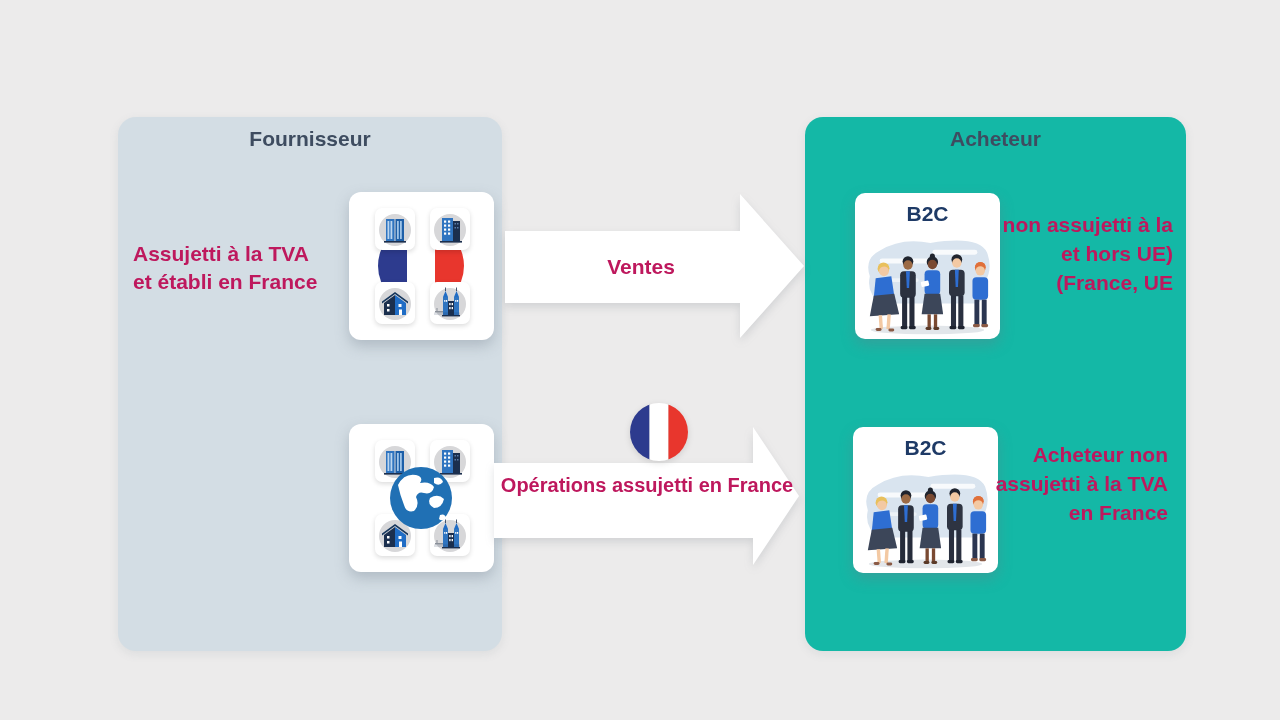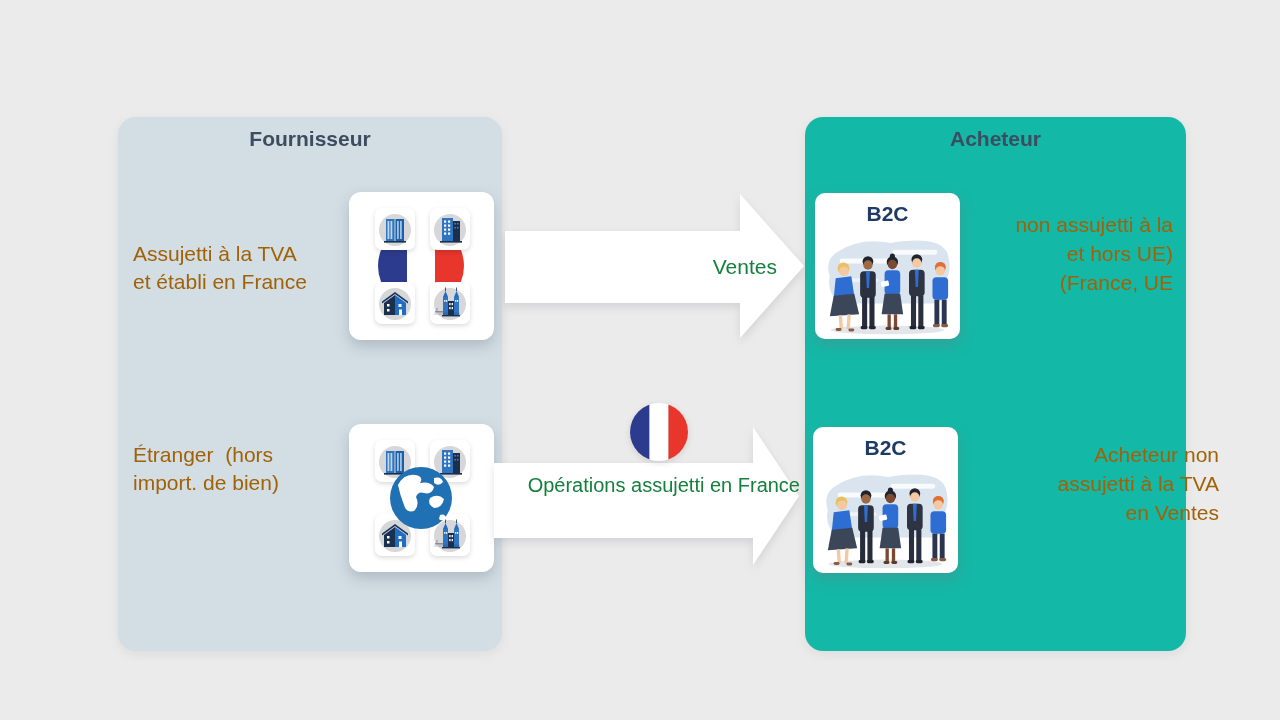--- a/index.html
+++ b/index.html
@@ -5,51 +5,51 @@
   html,body{margin:0;padding:0;}
   body{font-family:"Liberation Sans","DejaVu Sans",sans-serif;background:#ecebeb;}
   .canvas{position:relative;width:1280px;height:692px;background:#ecebeb;overflow:hidden;}
 
   .panel{position:absolute;border-radius:18px;box-shadow:0 3px 10px rgba(110,120,135,.12);}
   .panel-supplier{left:118px;top:117px;width:384px;height:534px;background:#d3dde4;}
   .panel-buyer{left:805px;top:117px;width:381px;height:534px;background:#14b8a6;}
   .panel-title{position:absolute;top:10px;left:0;width:100%;text-align:center;
     font-size:21px;font-weight:bold;color:#3e4c60;margin:0;}
 
-  .label{position:absolute;font-size:21px;font-weight:normal;color:#a16207;line-height:28px;}
+  .label{position:absolute;font-size:21px;font-weight:bold;color:#be185d;line-height:28px;}
   .label .line{display:block;white-space:pre;}
   .label-right{text-align:right;line-height:29px;}
   .supplier-label-1{left:133px;top:240px;}
   .supplier-label-2{left:133px;top:441px;}
   .buyer-label-1{left:953px;top:210px;width:220px;}
-  .buyer-label-2{left:999px;top:440px;width:220px;}
+  .buyer-label-2{left:948px;top:440px;width:220px;}
 
   .icon-card{position:absolute;width:145px;height:148px;background:#fff;border-radius:12px;
     box-shadow:0 6px 14px rgba(110,120,135,.35);}
   .card-fr{left:349px;top:192px;}
   .card-foreign{left:349px;top:424px;}
   .tile{position:absolute;width:40px;height:42px;background:#fff;border-radius:7px;
     box-shadow:0 2px 5px rgba(0,0,0,.14);}
   .tile svg{position:absolute;left:0;top:0;}
   .tile-tl{left:26px;top:16px;}  .tile-tr{left:81px;top:16px;}
   .tile-bl{left:26px;top:90px;}  .tile-br{left:81px;top:90px;}
   .flag-big{position:absolute;left:29px;top:31px;width:86px;height:86px;}
   .globe{position:absolute;left:41px;top:43px;width:62px;height:62px;z-index:3;}
 
   .arrow-svg{position:absolute;filter:drop-shadow(0 4px 4px rgba(90,100,110,.18));}
   .arrow-ventes-svg{left:505px;top:194px;}
   .arrow-operations-svg{left:494px;top:427px;}
-  .arrow-label{position:absolute;text-align:right;font-weight:normal;color:#15803d;}
+  .arrow-label{position:absolute;text-align:center;font-weight:bold;color:#be185d;}
   .arrow-ventes-label{left:505px;top:253px;width:272px;font-size:21px;line-height:28px;}
   .arrow-operations-label{left:494px;top:471px;width:306px;font-size:20px;line-height:29px;}
   .flag-small{position:absolute;left:630px;top:403px;width:58px;height:58px;
     filter:drop-shadow(0 2px 3px rgba(0,0,0,.12));}
 
   .b2c-card{position:absolute;width:145px;height:146px;background:#fff;border-radius:10px;
-    box-shadow:0 6px 14px rgba(110,120,135,.35);}
+    box-shadow:0 6px 14px rgba(110,120,135,.35);margin-left:40px;}
   .b2c-card-1{left:815px;top:193px;}
   .b2c-card-2{left:813px;top:427px;}
   .b2c-badge{position:absolute;top:9px;left:0;width:100%;text-align:center;
     font-size:21px;font-weight:bold;color:#1e3a66;}
   .people{position:absolute;left:7px;bottom:4px;width:131px;height:100px;}
 </style>
 </head>
 <body>
 
 <svg width="0" height="0" style="position:absolute" aria-hidden="true">
@@ -196,24 +196,20 @@
   </section>
 
   <section class="panel panel-buyer">
     <h2 class="panel-title">Acheteur</h2>
   </section>
 
   <div class="label supplier-label-1">
     <span class="line">Assujetti à la TVA</span>
     <span class="line">et établi en France</span>
   </div>
-  <div class="label supplier-label-2">
-    <span class="line">Étranger  (hors</span>
-    <span class="line">import. de bien)</span>
-  </div>
 
   <div class="icon-card card-fr">
     <svg class="flag-big">
         <use href="#sym-flag"></use>
       </svg>
     <div class="tile tile-tl">
       <svg width="40" height="42">
           <use href="#sym-twin-towers"></use>
         </svg>
     </div>
@@ -293,16 +289,16 @@
   </div>
 
   <div class="label label-right buyer-label-1">
     <span class="line">non assujetti à la</span>
     <span class="line">et hors UE)</span>
     <span class="line">(France, UE</span>
   </div>
   <div class="label label-right buyer-label-2">
     <span class="line">Acheteur non</span>
     <span class="line">assujetti à la TVA</span>
-    <span class="line">en Ventes</span>
+    <span class="line">en France</span>
   </div>
 
 </div>
 
 </body></html>

